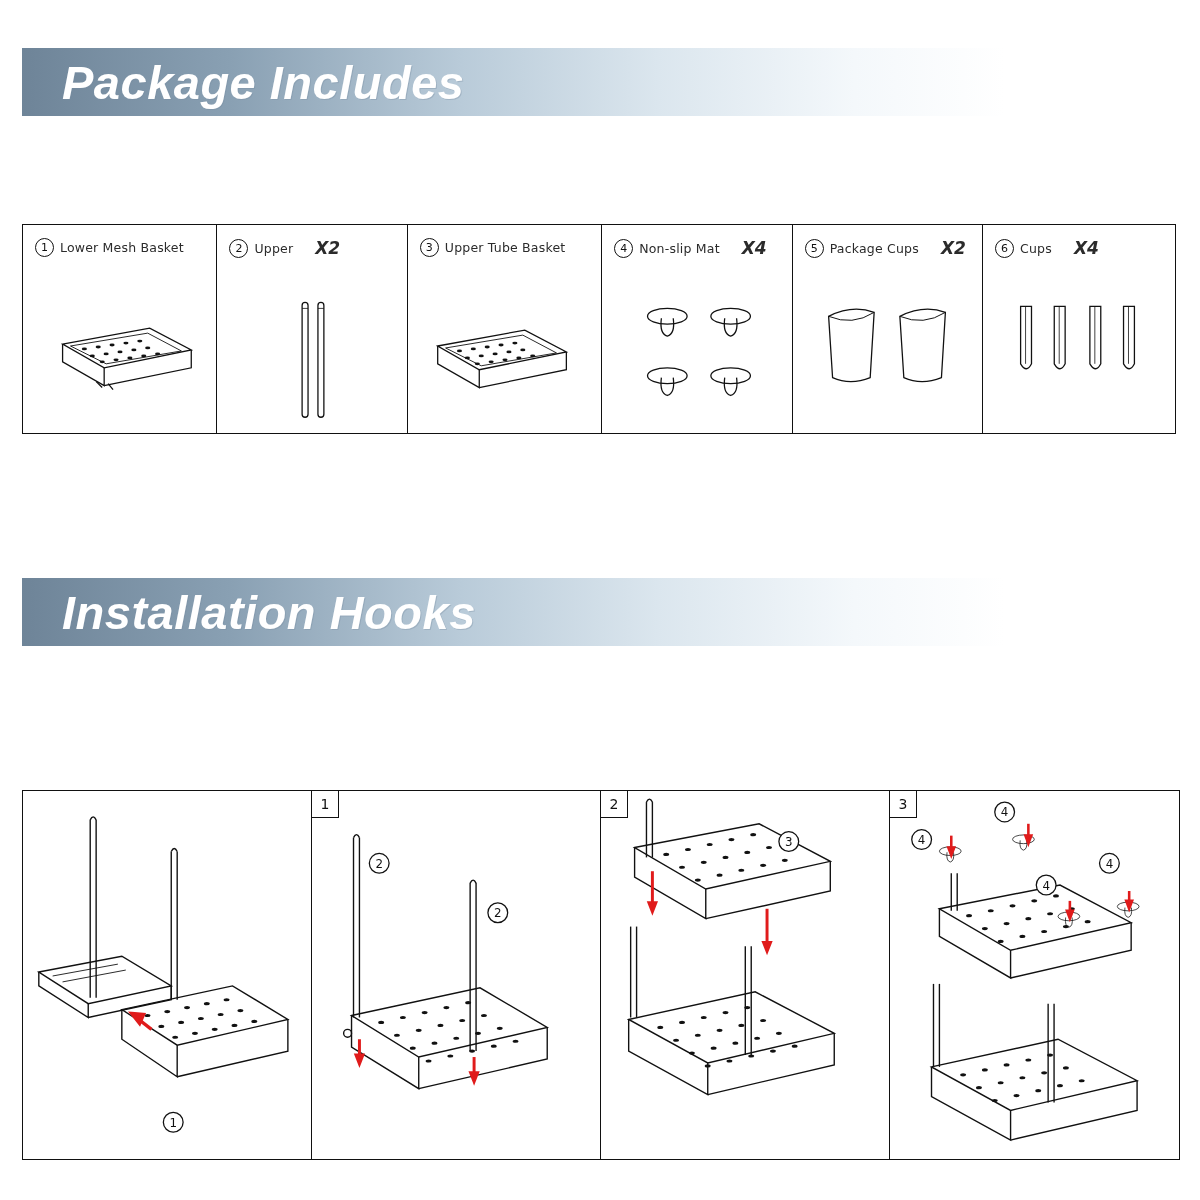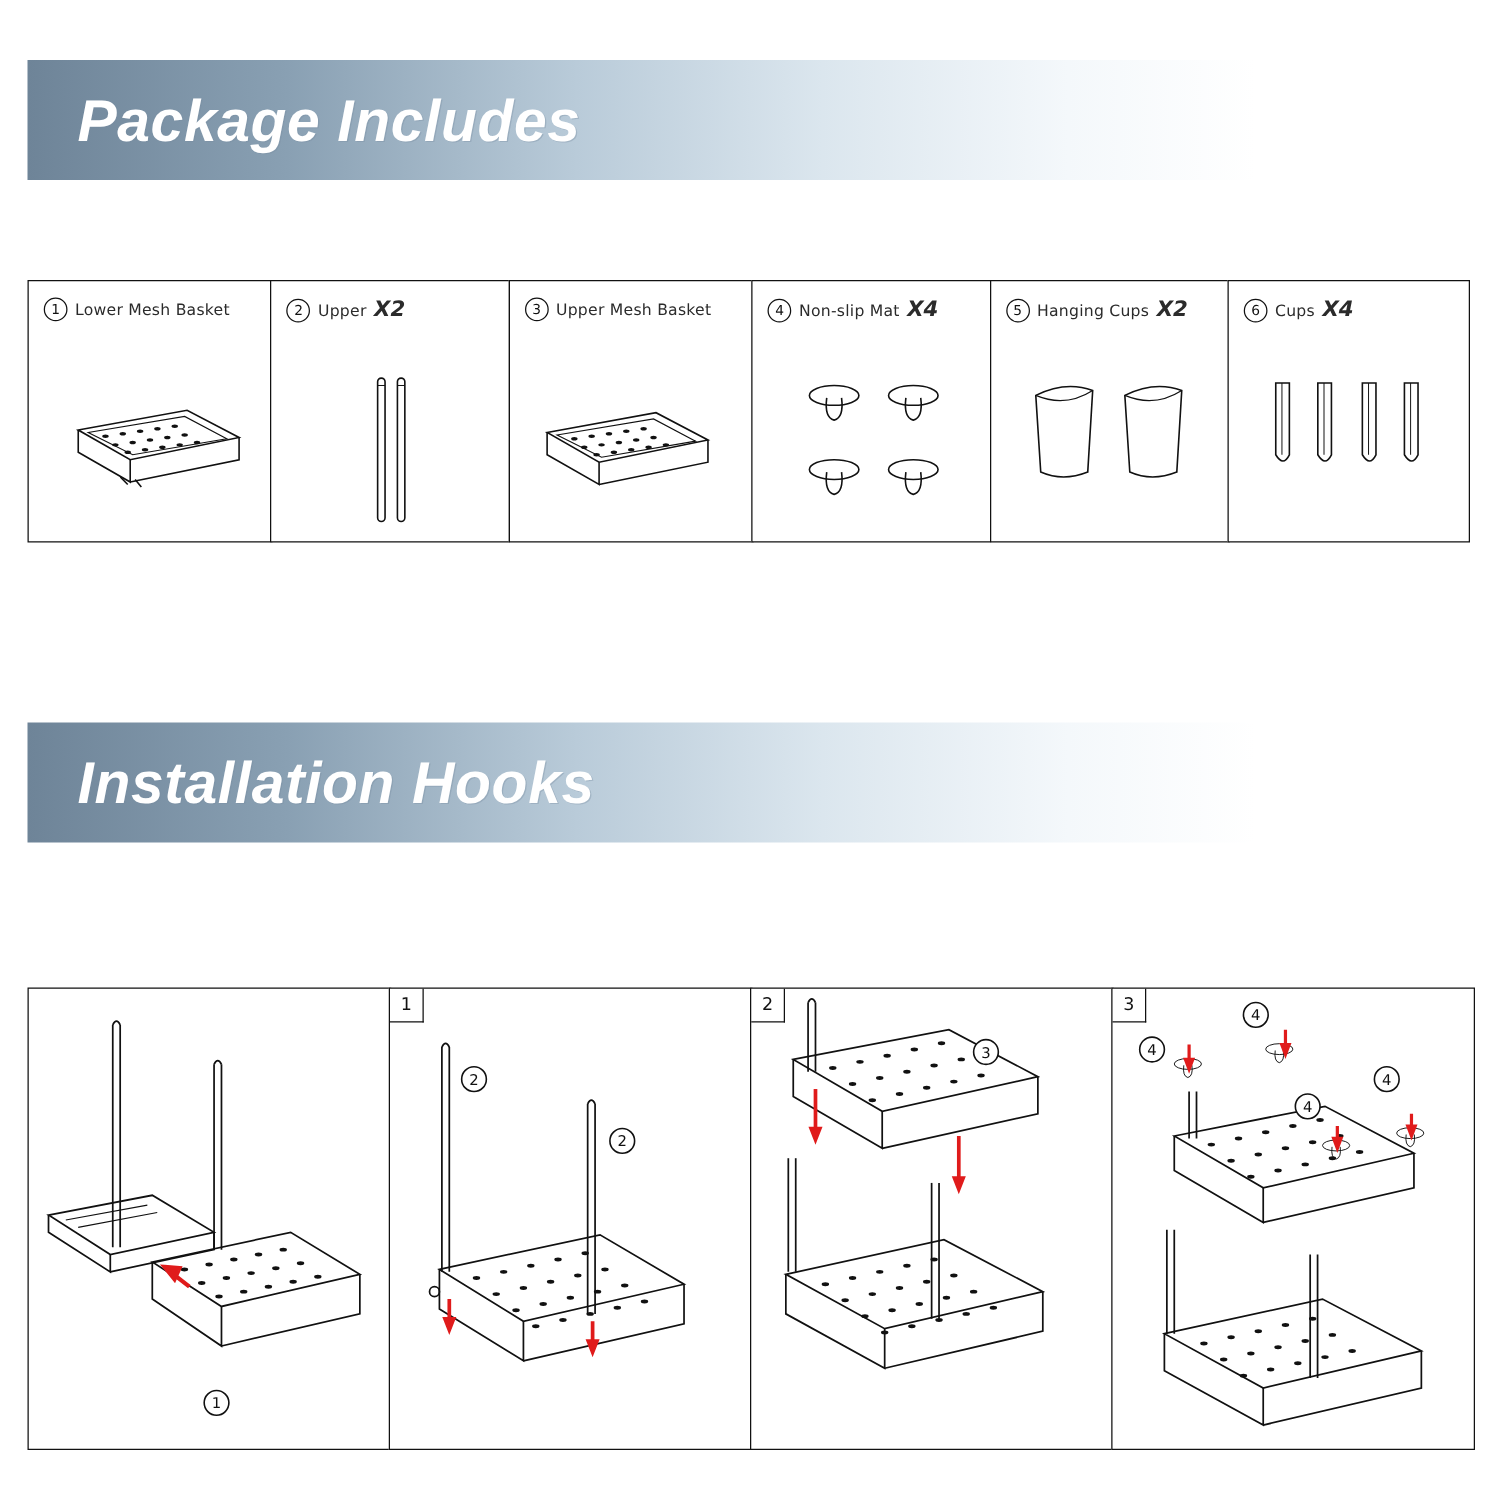--- a/index.html
+++ b/index.html
@@ -3,21 +3,21 @@
 <meta charset="utf-8">
 <style>
   html,body{margin:0;padding:0;}
   body{
     width:1200px;height:1200px;background:#ffffff;
     font-family:"Liberation Sans", sans-serif;
     position:relative;overflow:hidden;
   }
   
   .banner{
-    position:absolute;left:22px;height:96px;width:1156px;
+    position:absolute;left:22px;height:68px;width:1156px;
     background:linear-gradient(to right,#6e8498 0%,#89a0b3 18%,#b9cbd9 38%,#dbe6ee 55%,#f4f8fb 72%,#ffffff 85%);
     text-align:center;
   }
   .banner .title{
     position:absolute;left:40px;top:50%;transform:translateY(-50%);
     font-size:47px;font-weight:bold;font-style:italic;color:#ffffff;
     letter-spacing:0.5px;white-space:nowrap;
     text-shadow:1px 1px 0 rgba(120,140,160,.35);
   }
   #banner-package{top:48px;}
@@ -34,21 +34,21 @@
     display:flex;align-items:center;gap:6px;
     font-size:13px;color:#2b2b2b;white-space:nowrap;
     font-family:"DejaVu Sans", sans-serif;
   }
   .num-circle{
     display:inline-flex;align-items:center;justify-content:center;
     width:17px;height:17px;border:1.3px solid #111;border-radius:50%;
     font-size:11px;line-height:1;flex:0 0 auto;color:#111;
   }
   .part-label .txt{font-size:12.5px;letter-spacing:.2px;}
-  .part-label .qty{font-size:17px;font-style:italic;font-weight:bold;margin-left:0;}
+  .part-label .qty{font-size:17px;font-style:italic;font-weight:bold;margin-left:16px;}
   .art{position:absolute;left:0;right:0;bottom:6px;top:40px;}
   .art svg{width:100%;height:100%;display:block;}
 
   
   .steps-strip{position:absolute;left:22px;top:790px;width:1156px;height:370px;display:flex;}
   .step-box{
     border:1.6px solid #111;background:#fff;box-sizing:border-box;position:relative;
     margin-right:-1.6px;
   }
   .step-num{
@@ -118,21 +118,21 @@
           <rect x="102" y="36" width="6" height="116" rx="3"></rect>
           <path d="M86 42 h6 M102 42 h6" stroke-width="0.8"></path>
         </g>
       </svg>
     </div>
   </div>
 
   <div class="part-box" style="width:196px;">
     <div class="part-label">
       <span class="num-circle">3</span>
-      <span class="txt">Upper Mesh Basket</span>
+      <span class="txt">Upper Tube Basket</span>
       <span class="qty"></span>
     </div>
     <div class="art">
       <svg viewBox="0 0 196 160" preserveAspectRatio="xMidYMid meet">
         <g fill="none" stroke="#111" stroke-width="1.3">
           <path d="M30 80 L118 64 L160 86 L72 104 Z"></path>
           <path d="M30 80 L30 98 L72 122 L72 104"></path>
           <path d="M72 122 L160 104 L160 86"></path>
           <path d="M38 82 L116 69 L150 87 L74 100 Z" stroke-width="0.9"></path>
           <g stroke-width="0" fill="#111">
@@ -183,21 +183,21 @@
             <path d="M14 16 q-2 16 6 18 q8 -2 6 -18"></path>
           </g>
         </g>
       </svg>
     </div>
   </div>
 
   <div class="part-box" style="width:192px;">
     <div class="part-label">
       <span class="num-circle">5</span>
-      <span class="txt">Hanging Cups</span>
+      <span class="txt">Package Cups</span>
       <span class="qty">X2</span>
     </div>
     <div class="art">
       <svg viewBox="0 0 192 160" preserveAspectRatio="xMidYMid meet">
         <g fill="none" stroke="#111" stroke-width="1.3">
           <g transform="translate(32,40)">
             <path d="M4 10 q24 -12 46 -4 l-4 66 q-20 8 -38 0 Z"></path>
             <path d="M4 10 q24 10 46 -4" stroke-width="1"></path>
           </g>
           <g transform="translate(104,40)">

